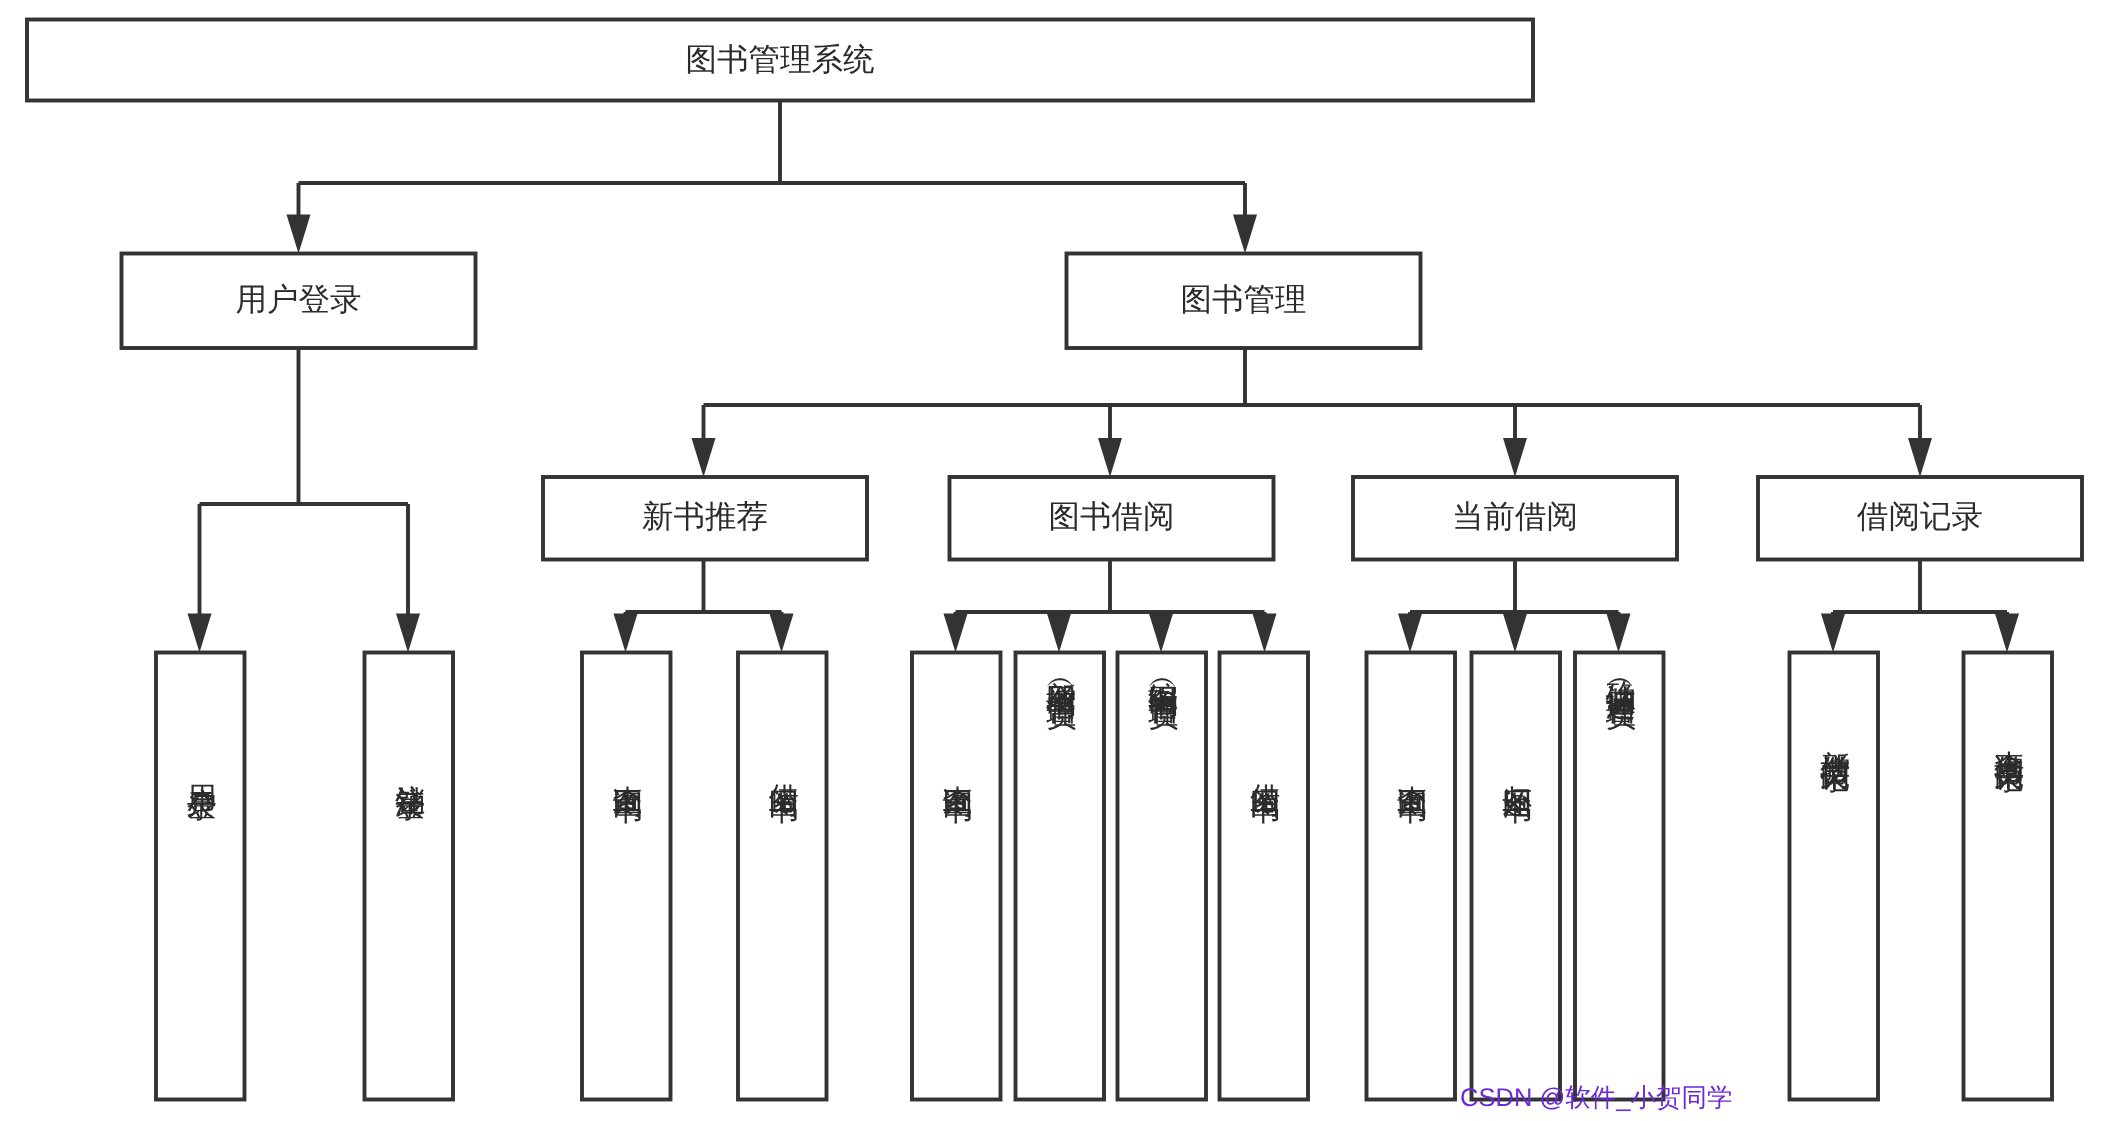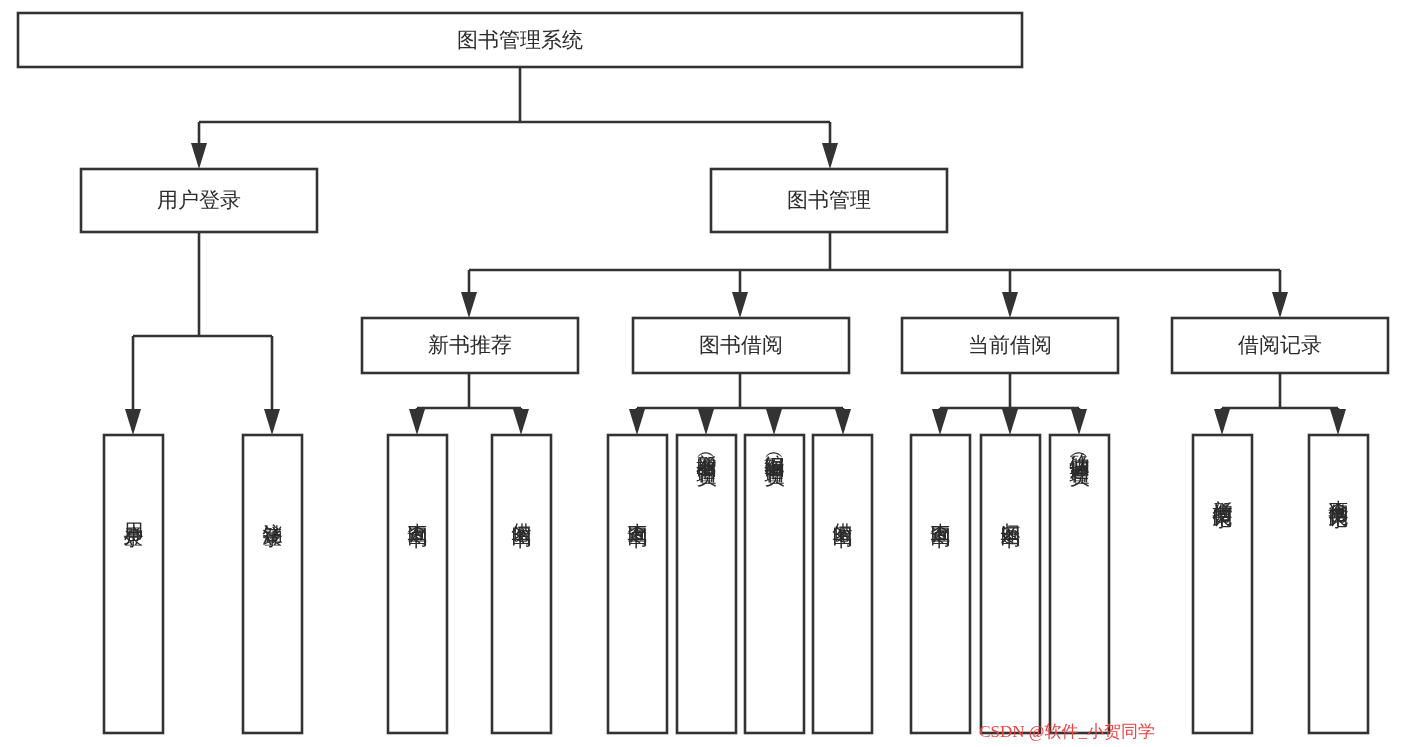--- a/index.html
+++ b/index.html
@@ -54,23 +54,23 @@
     font-size: 20px;
     fill: #2b2b2b;
     text-anchor: middle;
     writing-mode: vertical-rl;
     letter-spacing: 2px;
   }
   .watermark-text {
     position: absolute;
     right: 8px;
     bottom: 4px;
-    font-family: Liberation Serif, serif;
+    font-family: Liberation Sans, sans-serif;
     font-size: 17px;
-    color: #ef4444;
+    color: #6d28d9;
     white-space: nowrap;
     user-select: none;
     margin-left: 20px;
   }
 </style>
 </head>
 <body>
 
 <div id="diagram-root">
 

